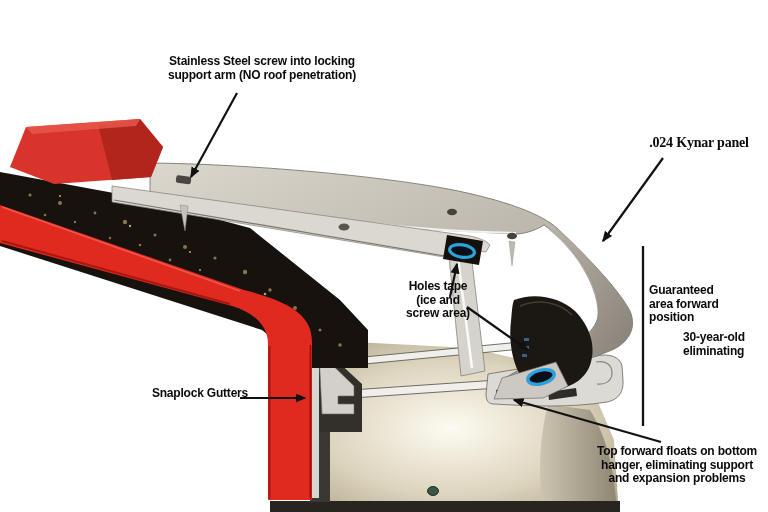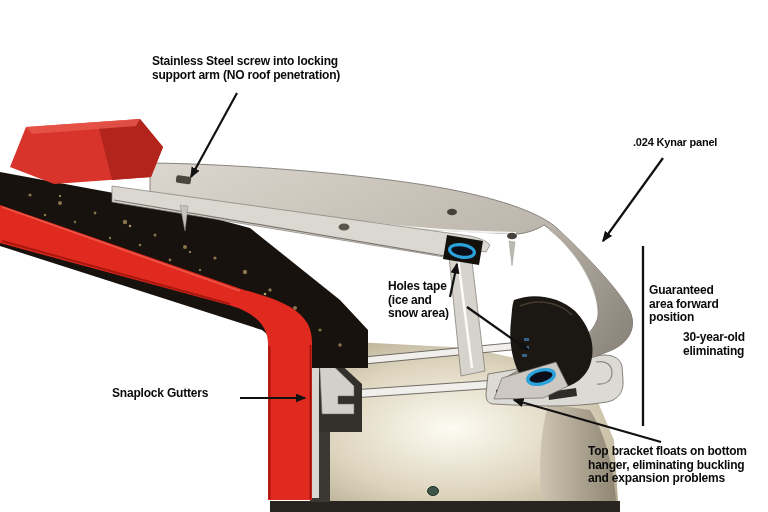--- a/index.html
+++ b/index.html
@@ -1,28 +1,28 @@
 <!DOCTYPE html>
 <html><head>
 <meta charset="utf-8">
 <style>
   html,body{margin:0;padding:0;background:#ffffff;}
   .stage{position:relative;width:768px;height:512px;background:#ffffff;overflow:hidden;
          font-family:"Liberation Sans",sans-serif;}
   .stage svg{position:absolute;left:0;top:0;}
   .label{position:absolute;font-weight:bold;font-size:12px;line-height:13.5px;
-         color:#0a0a0a;letter-spacing:-0.2px;white-space:nowrap;}
+         color:#0a0a0a;text-align:center;letter-spacing:-0.2px;white-space:nowrap;}
   .label span{display:block;}
   .label.left{text-align:left;}
   #lbl-screw   {left:152px;top:55px;width:220px;}
-  #lbl-kynar   {left:633px;top:136px;width:132px;font-size:11px;}
+  #lbl-kynar   {left:633px;top:136px;width:132px;font-size:14px;font-family:Liberation Serif, serif;}
   #lbl-heattape{left:388px;top:280px;width:100px;}
   #lbl-nose    {left:649px;top:284px;width:112px;}
   #lbl-tech    {left:675px;top:331px;width:112px;margin-left:8px;}
-  #lbl-snaplock{left:112px;top:387px;width:152px;}
+  #lbl-snaplock{left:124px;top:387px;width:152px;}
   #lbl-bracket {left:588px;top:445px;width:178px;}
 </style>
 </head>
 <body>
 
 <div class="stage">
 
   <svg width="768" height="512" viewBox="0 0 768 512">
     <defs>
       <linearGradient id="panelGrad" x1="0" y1="0" x2="1" y2="1">
@@ -189,37 +189,37 @@
     <span>support arm (NO roof penetration)</span>
   </div>
 
   <div class="label" id="lbl-kynar">
     <span>.024 Kynar panel</span>
   </div>
 
   <div class="label" id="lbl-heattape">
     <span>Holes tape</span>
     <span>(ice and</span>
-    <span>snow area)</span>
+    <span>screw area)</span>
   </div>
 
   <div class="label left" id="lbl-nose">
     <span>Guaranteed</span>
     <span>area forward</span>
     <span>position</span>
   </div>
 
   <div class="label left" id="lbl-tech">
     <span>30-year-old</span>
     <span>eliminating</span>
   </div>
 
   <div class="label" id="lbl-snaplock">
     <span>Snaplock Gutters</span>
   </div>
 
   <div class="label" id="lbl-bracket">
-    <span>Top bracket floats on bottom</span>
-    <span>hanger, eliminating buckling</span>
+    <span>Top forward floats on bottom</span>
+    <span>hanger, eliminating support</span>
     <span>and expansion problems</span>
   </div>
 
 </div>
 
 </body></html>

